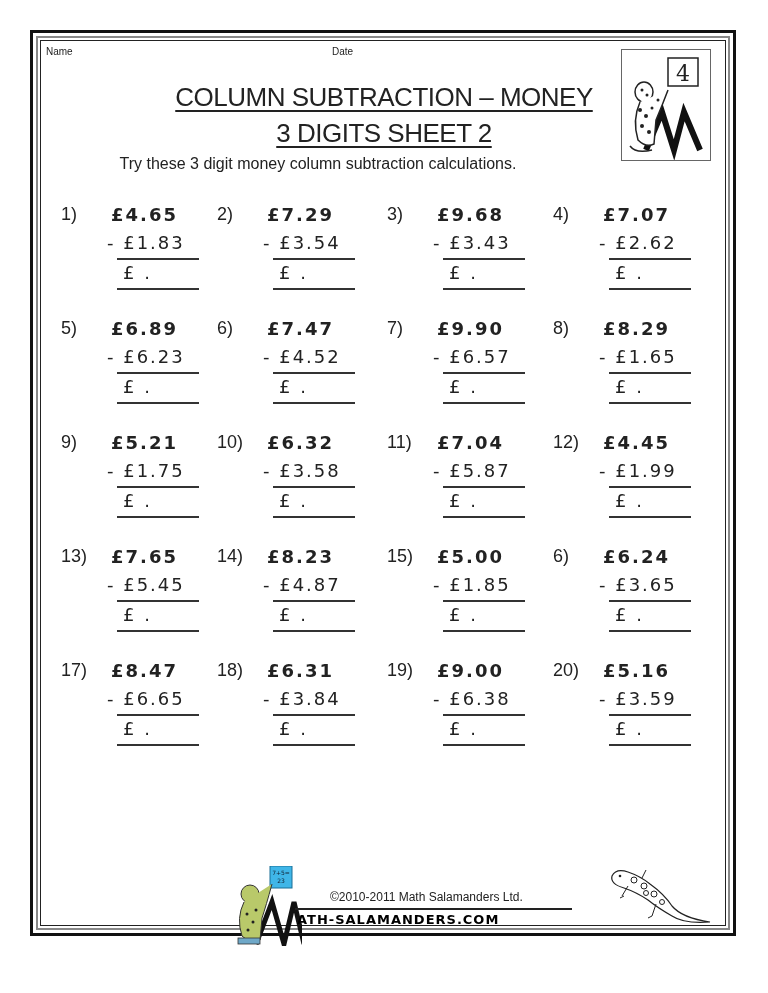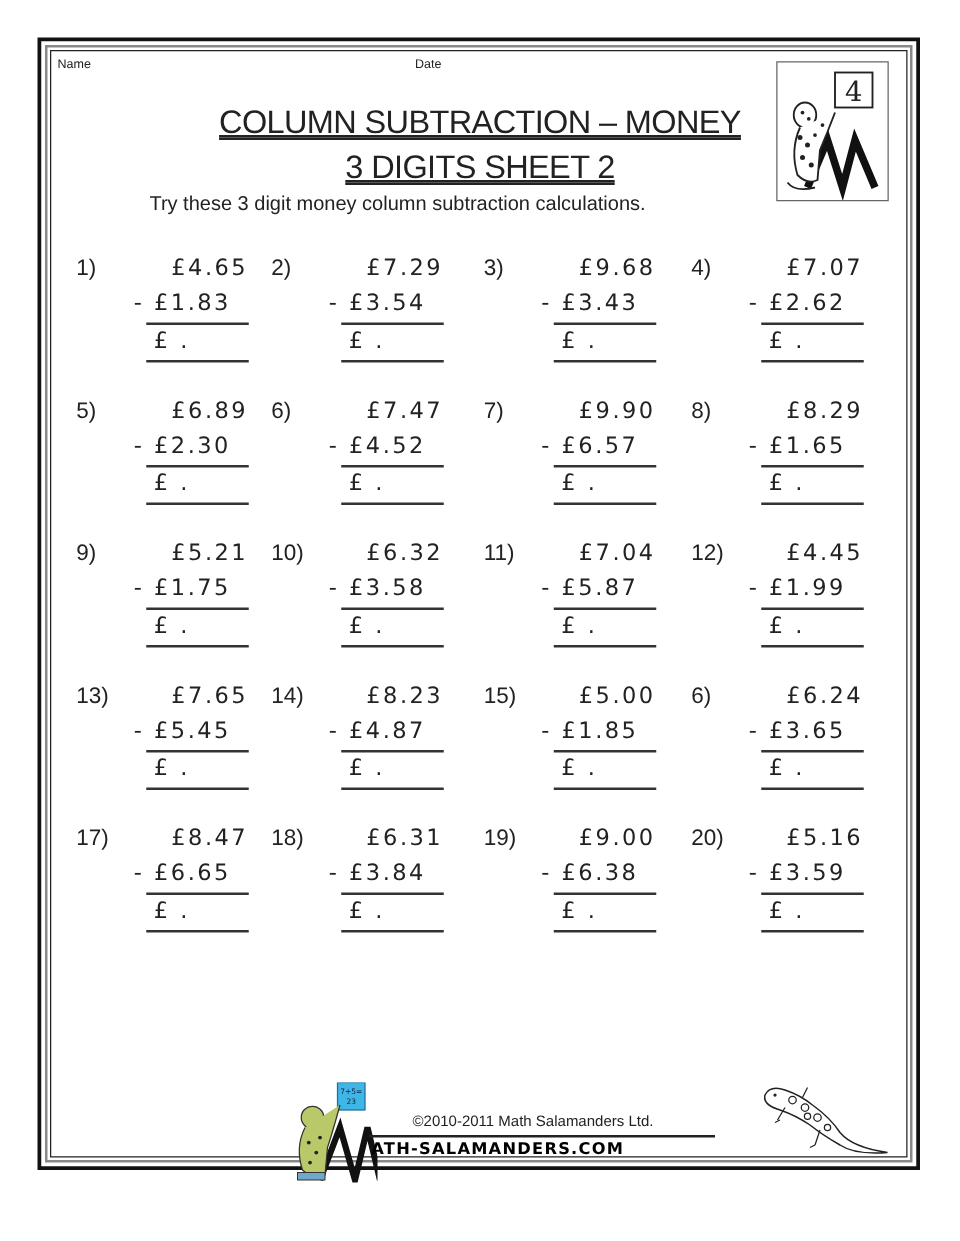--- a/index.html
+++ b/index.html
@@ -7,32 +7,32 @@
          font-family: "Liberation Sans", "DejaVu Sans", sans-serif; color: #222; }
   .page-frame { position: absolute; left: 30px; top: 30px; width: 706px; height: 906px;
                 border: 3px solid #111; box-sizing: border-box; }
   .page-frame-inner { position: absolute; left: 3px; top: 3px; right: 3px; bottom: 3px;
                       border: 2px solid #888; }
   .page-frame-inner2 { position: absolute; left: 2px; top: 2px; right: 2px; bottom: 2px;
                        border: 1px solid #222; }
   .name-label { position: absolute; left: 46px; top: 46px; font-size: 10px; }
   .date-label { position: absolute; left: 314px; top: 46px; font-size: 10px; padding-left: 18px; }
   .title { position: absolute; left: 0; width: 768px; text-align: center;
-           font-size: 26px; letter-spacing: -0.5px; text-decoration: underline; }
+           font-size: 26px; letter-spacing: -0.5px; }
   .title span { text-decoration: underline; text-decoration-thickness: 2px; text-underline-offset: 4px; }
   .title1 { top: 82px; }
   .title2 { top: 118px; }
   .subtitle { position: absolute; left: 0; width: 636px; top: 155px; text-align: center; font-size: 16px; }
   .logo-box { position: absolute; left: 621px; top: 49px; width: 88px; height: 110px;
               border: 1px solid #666; background: #fff; }
   .problem { position: absolute; width: 160px; height: 90px; }
   .pnum { position: absolute; left: 0; top: 0; font-size: 18px; }
   .line1, .line2, .line3 { position: absolute; font-family: "DejaVu Sans", sans-serif;
                            font-size: 18px; letter-spacing: 2px; }
-  .line1 { left: 76px; top: 0; }
+  .line1 { left: 50px; top: 0; font-weight: bold; }
   .line2 { left: 46px; top: 28px; }
   .line3 { left: 62px; top: 58px; }
   .rule { position: absolute; left: 56px; width: 82px; height: 2px; background: #333; }
   .rule.r1 { top: 54px; }
   .rule.r2 { top: 84px; }
   .footer-copy { position: absolute; left: 330px; top: 890px; font-size: 12px; }
   .footer-rule { position: absolute; left: 295px; top: 908px; width: 277px; height: 2px; background: #222; }
   .footer-site { position: absolute; left: 297px; top: 912px; font-size: 13px; font-weight: bold;
                  letter-spacing: 1px; color: #000000; font-family: "DejaVu Sans", sans-serif; }
 </style>
@@ -104,21 +104,21 @@
       <span class="pnum">4)</span>
       <span class="line1">£7.07</span>
       <span class="line2">- £2.62</span>
       <div class="rule r1"></div>
       <span class="line3">£  .</span>
       <div class="rule r2"></div>
     </div>
     <div class="problem" style="left: 61px; top: 318px;">
       <span class="pnum">5)</span>
       <span class="line1">£6.89</span>
-      <span class="line2">- £2.30</span>
+      <span class="line2">- £6.23</span>
       <div class="rule r1"></div>
       <span class="line3">£  .</span>
       <div class="rule r2"></div>
     </div>
     <div class="problem" style="left: 217px; top: 318px;">
       <span class="pnum">6)</span>
       <span class="line1">£7.47</span>
       <span class="line2">- £4.52</span>
       <div class="rule r1"></div>
       <span class="line3">£  .</span>

